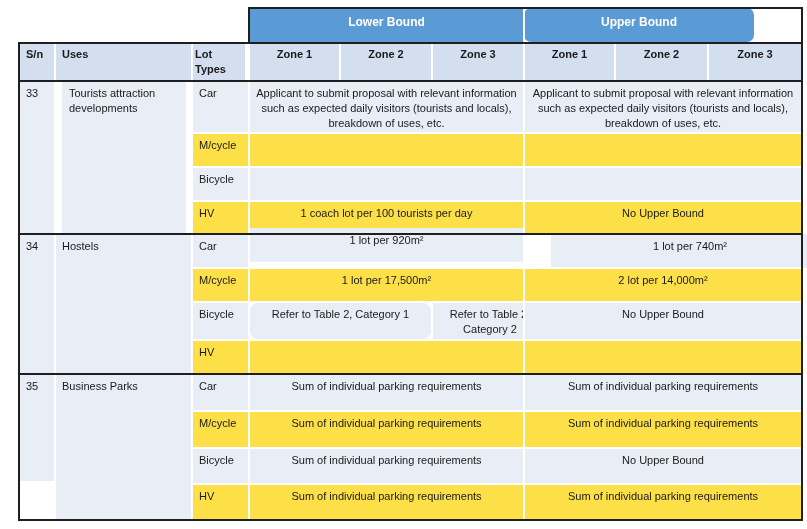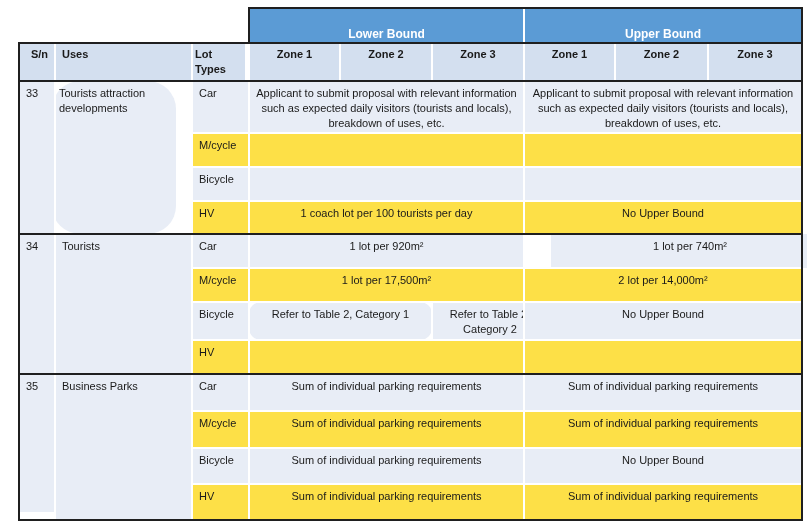--- a/index.html
+++ b/index.html
@@ -4,84 +4,84 @@
 <style>
   html, body { margin:0; padding:0; background:#ffffff; }
   body { width:807px; height:529px; position:relative; overflow:hidden;
          font-family:"Liberation Sans", sans-serif; font-size:11px; color:#1a1a1a; }
   .tbl { position:absolute; left:0; top:0; }
   .cell { position:absolute; box-sizing:border-box; padding:5px 7px; line-height:15px; }
   .c { text-align:center; }
   .light { background:#e8edf6; }
   .mid { background:#fde047; }
   .hdr { background:#d3dfef; font-weight:bold; }
-  .blue { background:#5b9bd5; color:#ffffff; font-weight:bold; text-align:center; font-size:12px; padding-top:19px; }
+  .blue { background:#5b9bd5; color:#ffffff; font-weight:bold; text-align:center; font-size:12px; padding-top:7px; }
   .vline { position:absolute; background:#ffffff; width:2px; }
   .hline { position:absolute; background:#ffffff; height:2px; }
   .thick-h { position:absolute; height:2px; background:#1f1f1f; }
   .thick-v { position:absolute; width:2px; background:#1f1f1f; }
 </style>
 </head>
 <body>
 
 <div class="tbl">
 
   <div class="cell blue" style="left:249px;top:8px;width:275px;height:34px;">Lower Bound</div>
-  <div class="cell blue" style="left:524px;top:8px;width:278px;height:34px;">Upper Bound</div>
+  <div class="cell blue" style="left:524px;top:8px;width:230px;height:34px;border-radius:7px;">Upper Bound</div>
 
-  <div class="cell hdr" style="left:19px;top:42px;width:36px;height:39px;text-align:right;">S/n</div>
+  <div class="cell hdr" style="left:19px;top:42px;width:36px;height:39px;">S/n</div>
   <div class="cell hdr" style="left:55px;top:42px;width:147px;height:39px;">Uses</div>
   <div class="cell hdr" style="left:188px;top:42px;width:57px;height:39px;">Lot Types</div>
   <div class="cell hdr c" style="left:249px;top:42px;width:91px;height:39px;">Zone 1</div>
   <div class="cell hdr c" style="left:340px;top:42px;width:92px;height:39px;">Zone 2</div>
   <div class="cell hdr c" style="left:432px;top:42px;width:92px;height:39px;">Zone 3</div>
   <div class="cell hdr c" style="left:524px;top:42px;width:91px;height:39px;">Zone 1</div>
   <div class="cell hdr c" style="left:615px;top:42px;width:93px;height:39px;">Zone 2</div>
   <div class="cell hdr c" style="left:708px;top:42px;width:94px;height:39px;">Zone 3</div>
 
   <div class="cell light" style="left:19px;top:81px;width:36px;height:153px;">33</div>
-  <div class="cell light" style="left:52px;top:81px;width:124px;height:153px;border-radius:28px;">Tourists attraction developments</div>
+  <div class="cell light" style="left:62px;top:81px;width:124px;height:153px;">Tourists attraction developments</div>
 
   <div class="cell light" style="left:192px;top:81px;width:57px;height:52px;">Car</div>
   <div class="cell light c" style="left:249px;top:81px;width:275px;height:52px;">Applicant to submit proposal with relevant information such as expected daily visitors (tourists and locals), breakdown of uses, etc.</div>
   <div class="cell light c" style="left:524px;top:81px;width:278px;height:52px;">Applicant to submit proposal with relevant information such as expected daily visitors (tourists and locals), breakdown of uses, etc.</div>
 
   <div class="cell mid" style="left:192px;top:133px;width:57px;height:34px;">M/cycle</div>
   <div class="cell mid c" style="left:249px;top:133px;width:275px;height:34px;"></div>
   <div class="cell mid c" style="left:524px;top:133px;width:278px;height:34px;"></div>
 
   <div class="cell light" style="left:192px;top:167px;width:57px;height:34px;">Bicycle</div>
   <div class="cell light c" style="left:249px;top:167px;width:275px;height:34px;"></div>
   <div class="cell light c" style="left:524px;top:167px;width:278px;height:34px;"></div>
 
   <div class="cell mid" style="left:192px;top:201px;width:57px;height:33px;">HV</div>
   <div class="cell mid c" style="left:249px;top:201px;width:275px;height:33px;">1 coach lot per 100 tourists per day</div>
   <div class="cell mid c" style="left:524px;top:201px;width:278px;height:33px;">No Upper Bound</div>
 
   <div class="cell light" style="left:19px;top:234px;width:36px;height:140px;">34</div>
-  <div class="cell light" style="left:55px;top:234px;width:137px;height:140px;">Tourists</div>
+  <div class="cell light" style="left:55px;top:234px;width:137px;height:140px;">Hostels</div>
 
   <div class="cell light" style="left:192px;top:234px;width:57px;height:34px;">Car</div>
-  <div class="cell light c" style="left:249px;top:234px;width:275px;height:34px;">1 lot per 920m²</div>
+  <div class="cell light c" style="left:249px;top:228px;width:275px;height:34px;">1 lot per 920m²</div>
   <div class="cell light c" style="left:524px;top:234px;width:278px;height:34px;margin-left:27px;">1 lot per 740m²</div>
 
   <div class="cell mid" style="left:192px;top:268px;width:57px;height:34px;">M/cycle</div>
   <div class="cell mid c" style="left:249px;top:268px;width:275px;height:34px;">1 lot per 17,500m²</div>
   <div class="cell mid c" style="left:524px;top:268px;width:278px;height:34px;">2 lot per 14,000m²</div>
 
   <div class="cell light" style="left:192px;top:302px;width:57px;height:38px;">Bicycle</div>
   <div class="cell light c" style="left:249px;top:302px;width:183px;height:38px;border-radius:12px;">Refer to Table 2, Category 1</div>
   <div class="cell light c" style="left:432px;top:302px;width:116px;height:38px;">Refer to Table 2, Category 2</div>
   <div class="cell light c" style="left:524px;top:302px;width:278px;height:38px;">No Upper Bound</div>
 
   <div class="cell mid" style="left:192px;top:340px;width:57px;height:34px;">HV</div>
   <div class="cell mid c" style="left:249px;top:340px;width:275px;height:34px;"></div>
   <div class="cell mid c" style="left:524px;top:340px;width:278px;height:34px;"></div>
 
-  <div class="cell light" style="left:19px;top:374px;width:36px;height:138px;">35</div>
+  <div class="cell light" style="left:19px;top:374px;width:36px;height:107px;">35</div>
   <div class="cell light" style="left:55px;top:374px;width:137px;height:146px;">Business Parks</div>
 
   <div class="cell light" style="left:192px;top:374px;width:57px;height:37px;">Car</div>
   <div class="cell light c" style="left:249px;top:374px;width:275px;height:37px;">Sum of individual parking requirements</div>
   <div class="cell light c" style="left:524px;top:374px;width:278px;height:37px;">Sum of individual parking requirements</div>
 
   <div class="cell mid" style="left:192px;top:411px;width:57px;height:37px;">M/cycle</div>
   <div class="cell mid c" style="left:249px;top:411px;width:275px;height:37px;">Sum of individual parking requirements</div>
   <div class="cell mid c" style="left:524px;top:411px;width:278px;height:37px;">Sum of individual parking requirements</div>
 

